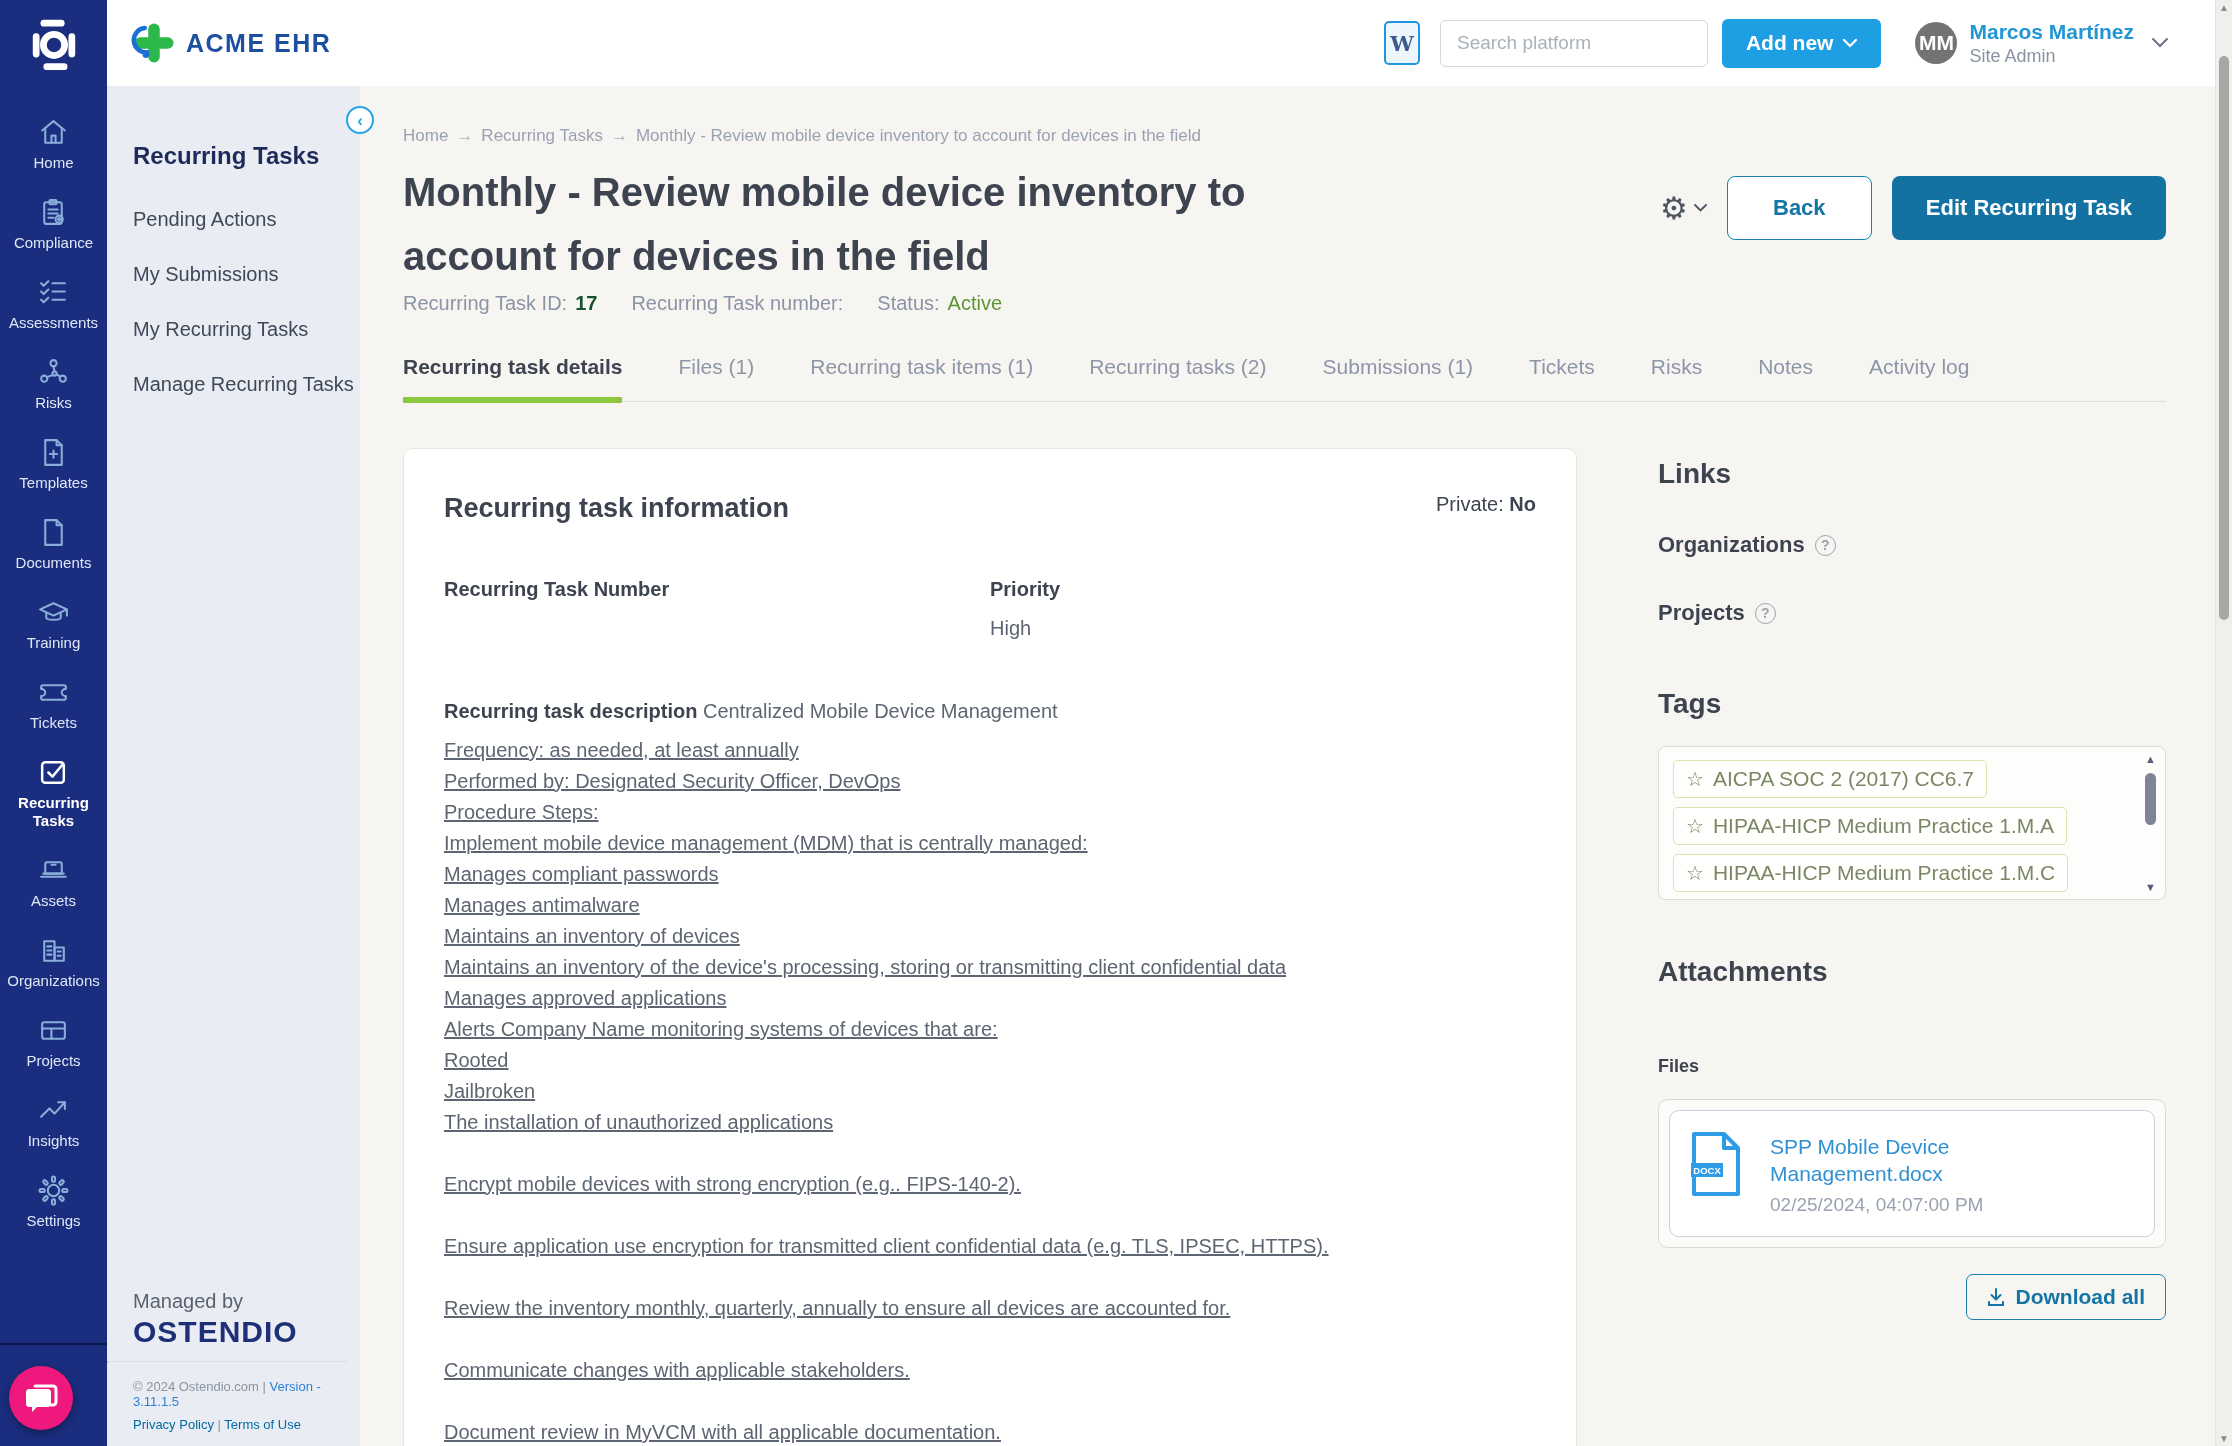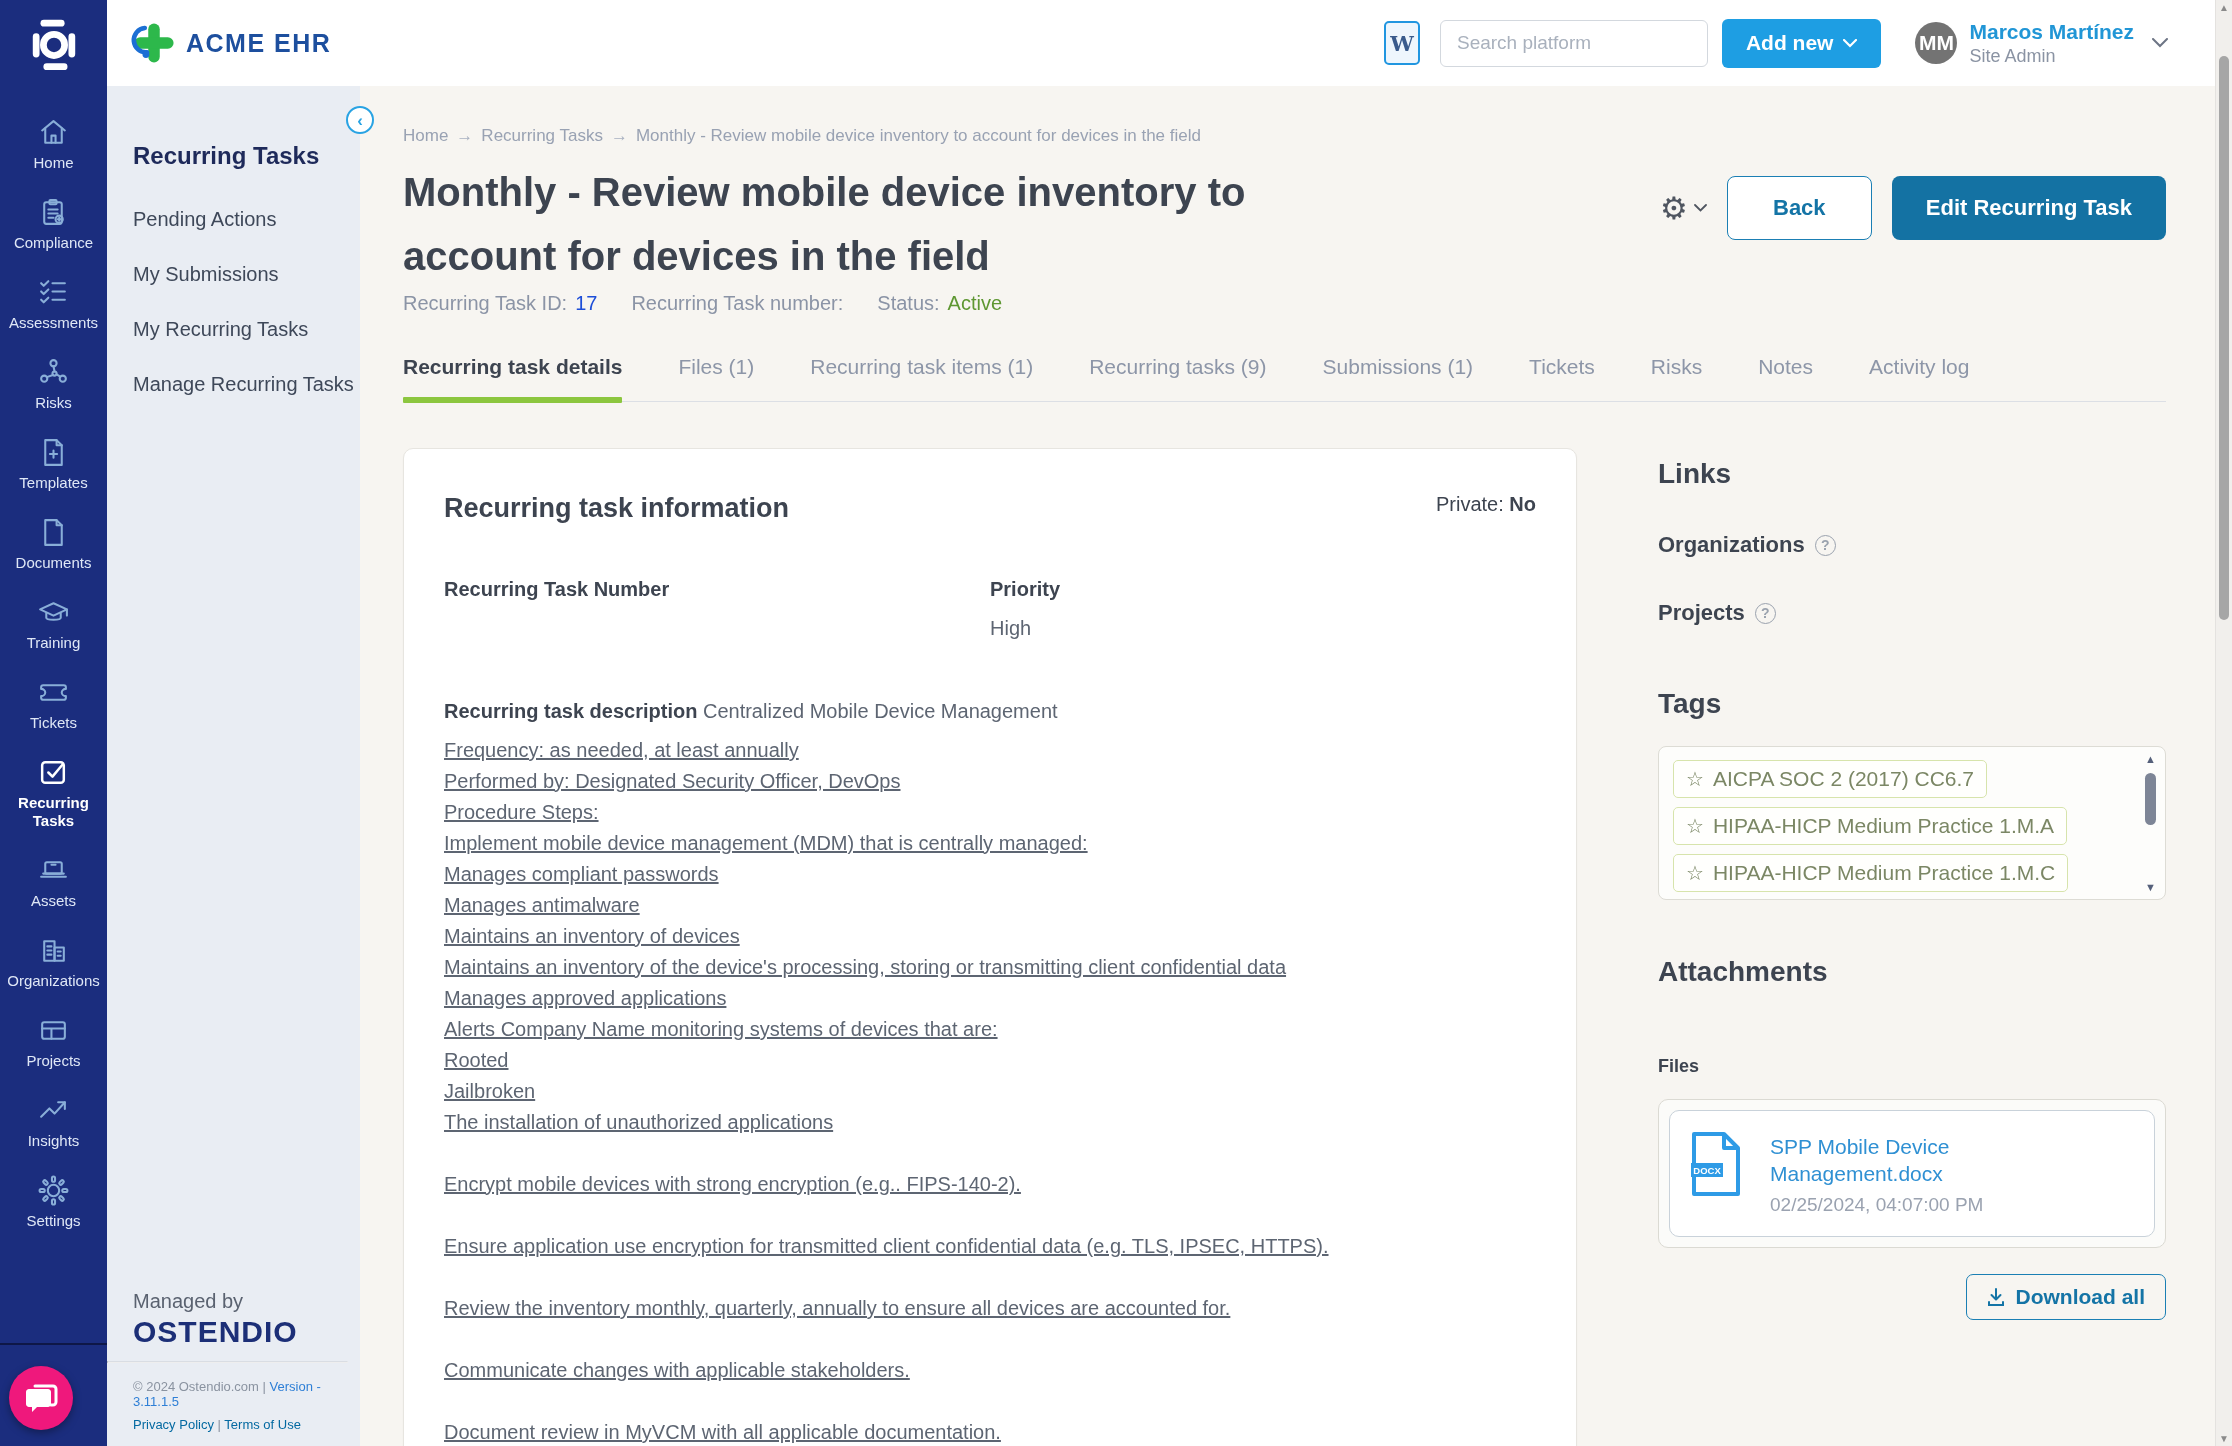--- a/index.html
+++ b/index.html
@@ -66,21 +66,21 @@
   .page-head{display:flex;margin:8px 50px 0 43px;align-items:flex-start;}
   h1.page-title{margin:6px 0 0;font-size:40px;line-height:64px;font-weight:700;color:#3d4450;width:900px;}
   .head-actions{margin-left:auto;display:flex;align-items:center;gap:20px;margin-top:22px;}
   .gear-wrap{display:flex;align-items:center;gap:6px;cursor:pointer;}
   .gear-glyph{font-size:31px;color:#4f5560;line-height:1;}
   .btn-back{width:145px;height:64px;background:#fff;border:1px solid #1b7fb4;border-radius:8px;
     color:#1474a6;font-size:22px;font-weight:600;cursor:pointer;}
   .btn-edit{height:64px;padding:0 34px;background:#1472a3;border:none;border-radius:8px;color:#fff;
     font-size:22px;font-weight:600;cursor:pointer;}
   .meta-row{margin:4px 43px 0;font-size:20px;color:#8b94a6;display:flex;align-items:center;}
-  .meta-strong{color:#1d4ed8;font-weight:400;margin-left:8px;}
+  .meta-strong{color:#14532d;font-weight:700;margin-left:8px;}
   .meta-gap{margin-left:34px;}
   .status-active{color:#5e9732;margin-left:8px;}
   .tabs{margin:40px 50px 0 43px;border-bottom:1px solid #dcdfe5;display:flex;gap:56px;}
   .tab{font-size:21px;color:#8d96a8;padding-bottom:22px;position:relative;cursor:pointer;white-space:nowrap;}
   .tab.active{color:#3d4450;font-weight:700;}
   .tab.active::after{content:"";position:absolute;left:0;right:0;bottom:-2px;height:6px;background:#8cc63f;border-radius:1px;}
   .content-row{display:flex;margin:0 50px 0 43px;padding-top:46px;align-items:flex-start;}
   
   .card{width:1174px;box-sizing:border-box;background:#fff;border:1px solid #e7e5e0;border-radius:10px;
     padding:44px 40px 50px;min-height:942px;box-shadow:0 1px 2px rgba(0,0,0,.03);}
@@ -362,21 +362,21 @@
     <span class="meta-strong">17</span>
     <span class="meta-gap">Recurring Task number:</span>
     <span class="meta-gap">Status:</span>
     <span class="status-active">Active</span>
   </div>
 
   <div class="tabs">
     <div class="tab active">Recurring task details</div>
     <div class="tab">Files (1)</div>
     <div class="tab">Recurring task items (1)</div>
-    <div class="tab">Recurring tasks (9)</div>
+    <div class="tab">Recurring tasks (2)</div>
     <div class="tab">Submissions (1)</div>
     <div class="tab">Tickets</div>
     <div class="tab">Risks</div>
     <div class="tab">Notes</div>
     <div class="tab">Activity log</div>
   </div>
 
   <div class="content-row">
 
     <div class="card">

